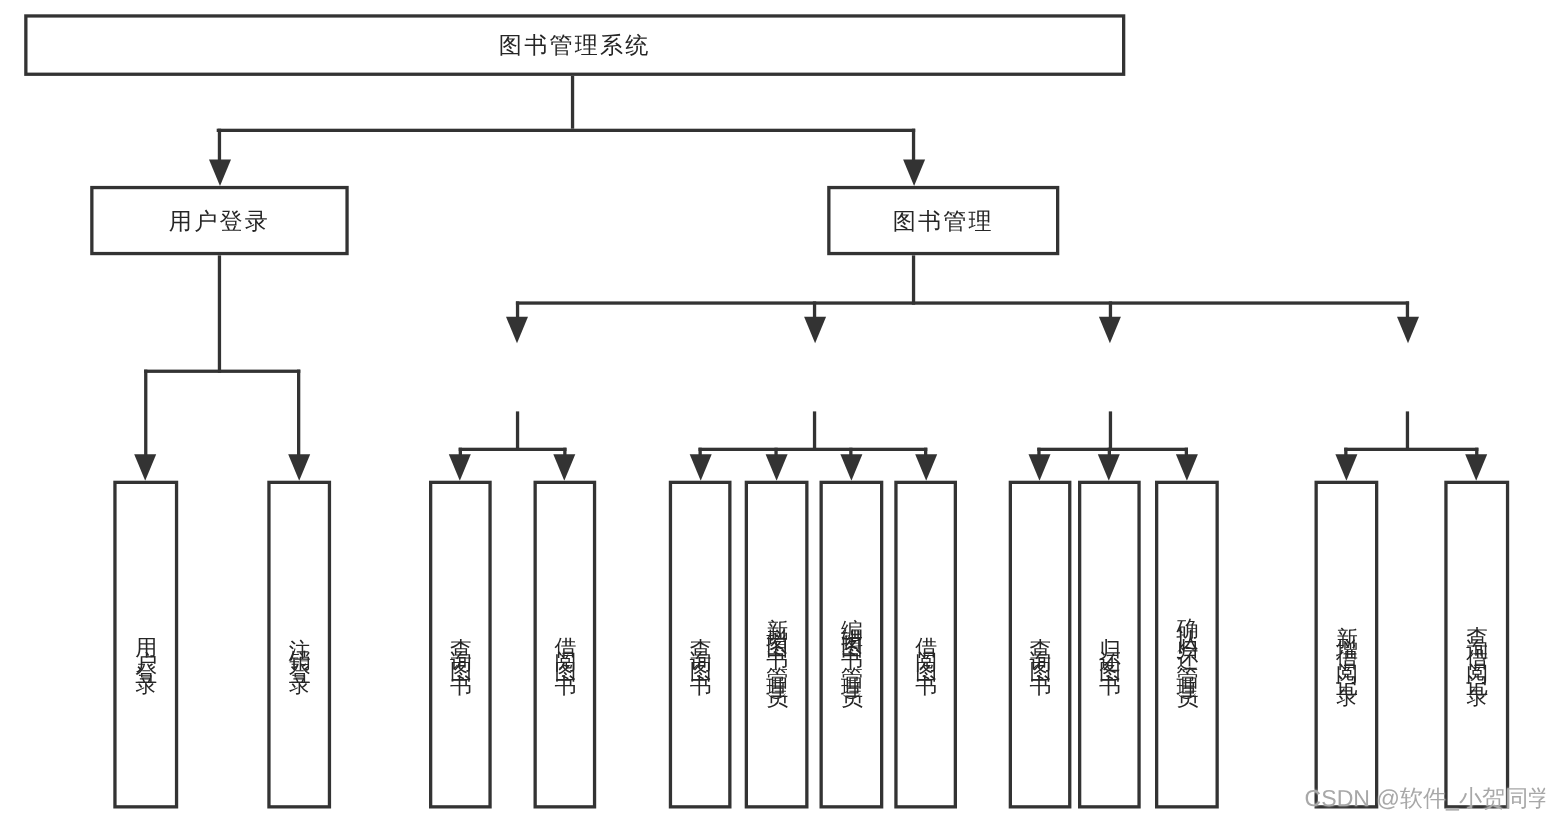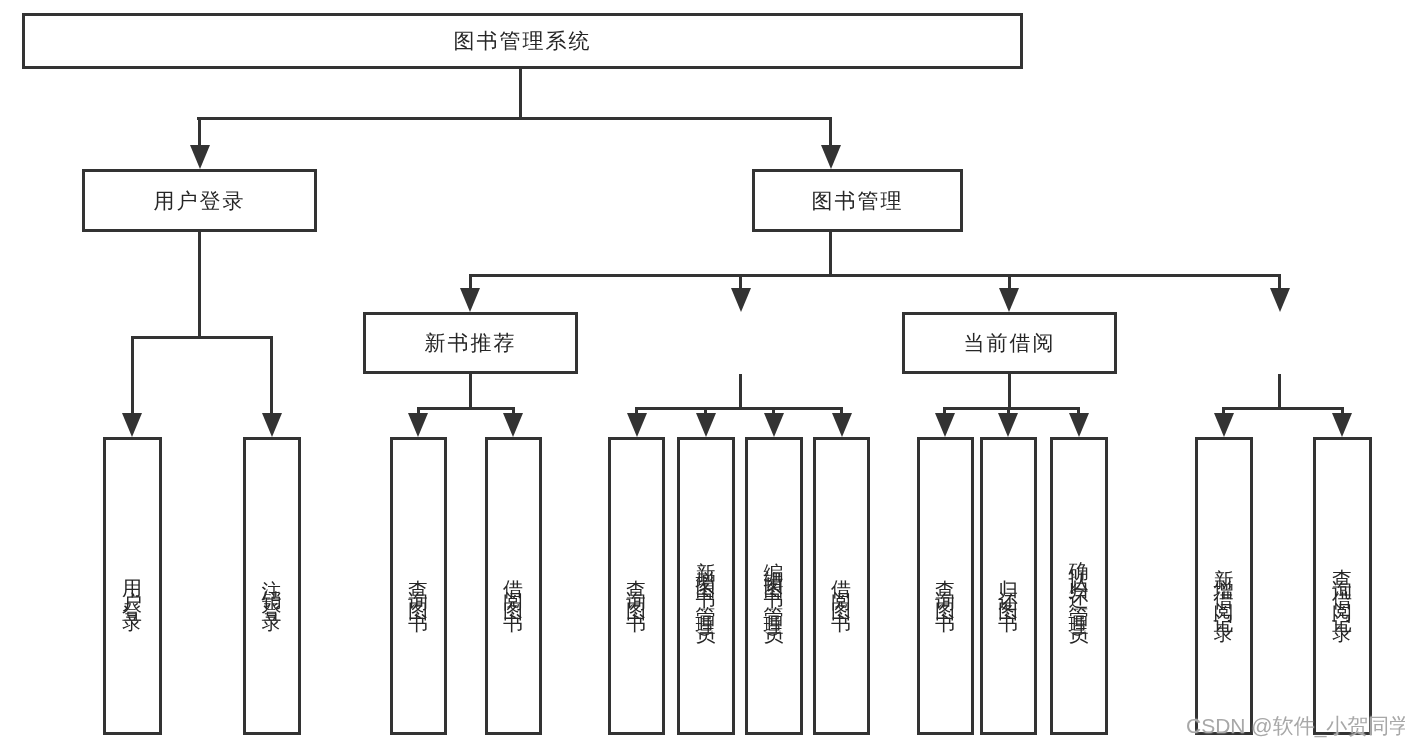--- a/index.html
+++ b/index.html
@@ -84,26 +84,20 @@
     <span class="t">图书管理系统</span>
   </div>
 
   <div class="bx" style="left:82px;top:169px;width:235px;height:63px;">
     <span class="t">用户登录</span>
   </div>
   <div class="bx" style="left:712px;top:169px;width:211px;height:63px;margin-left:40px;">
     <span class="t">图书管理</span>
   </div>
 
-  <div class="bx" style="left:363px;top:312px;width:215px;height:62px;">
-    <span class="t">新书推荐</span>
-  </div>
-  <div class="bx" style="left:902px;top:312px;width:215px;height:62px;">
-    <span class="t">当前借阅</span>
-  </div>
 
   <div class="bx v" style="left:103px;top:437px;width:59px;height:298px;">
     <span class="t">用户登录</span>
   </div>
   <div class="bx v" style="left:243px;top:437px;width:58px;height:298px;">
     <span class="t">注销登录</span>
   </div>
 
   <div class="bx v" style="left:390px;top:437px;width:57px;height:298px;">
     <span class="t">查询图书</span>

